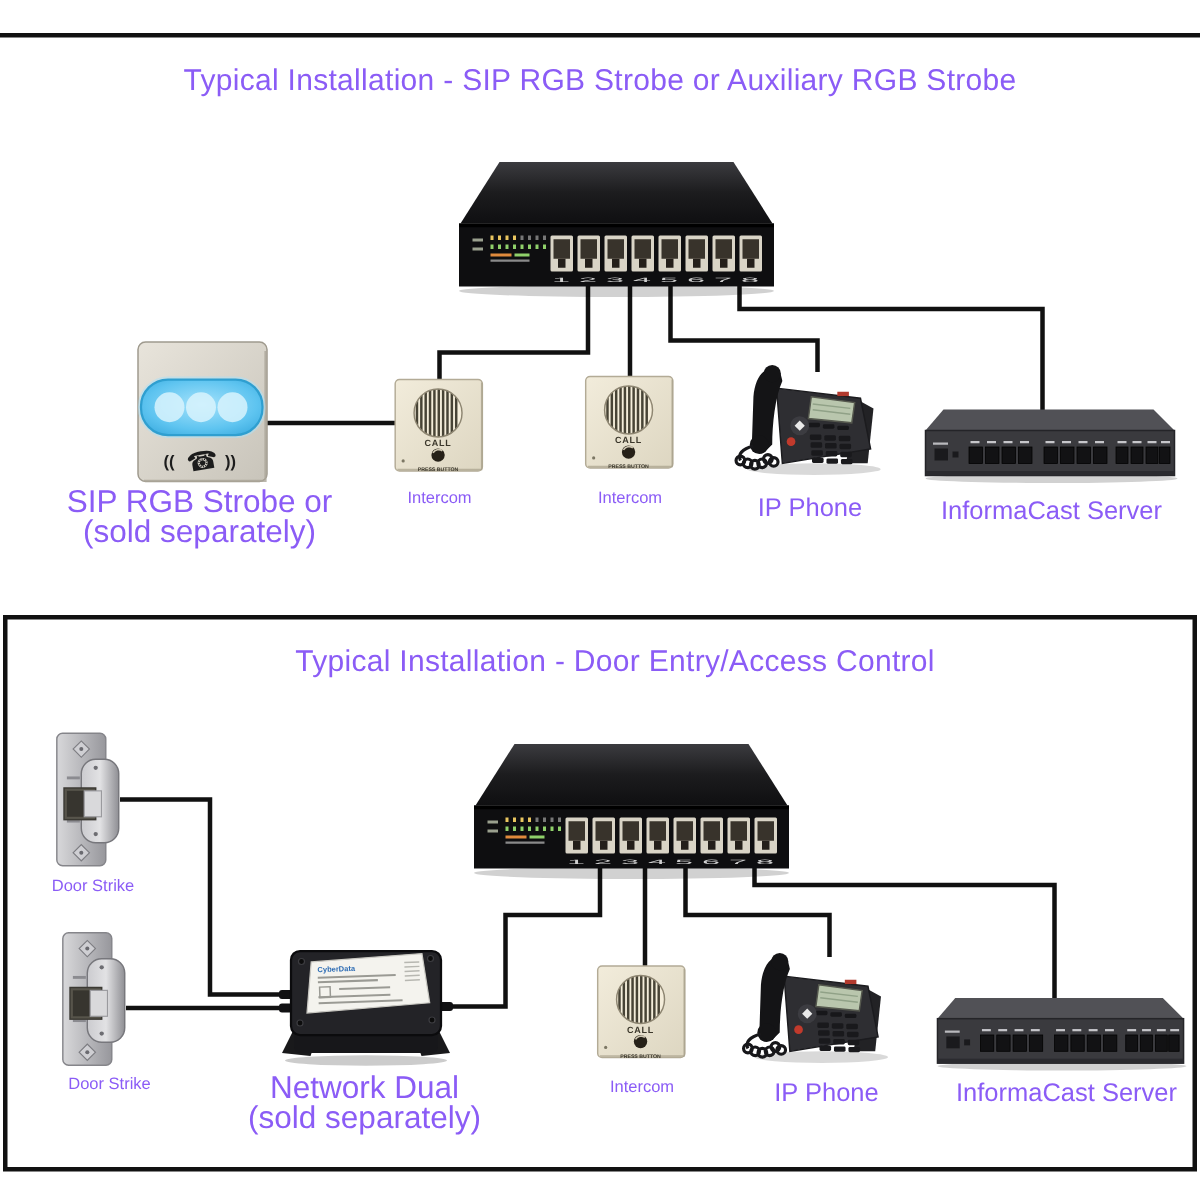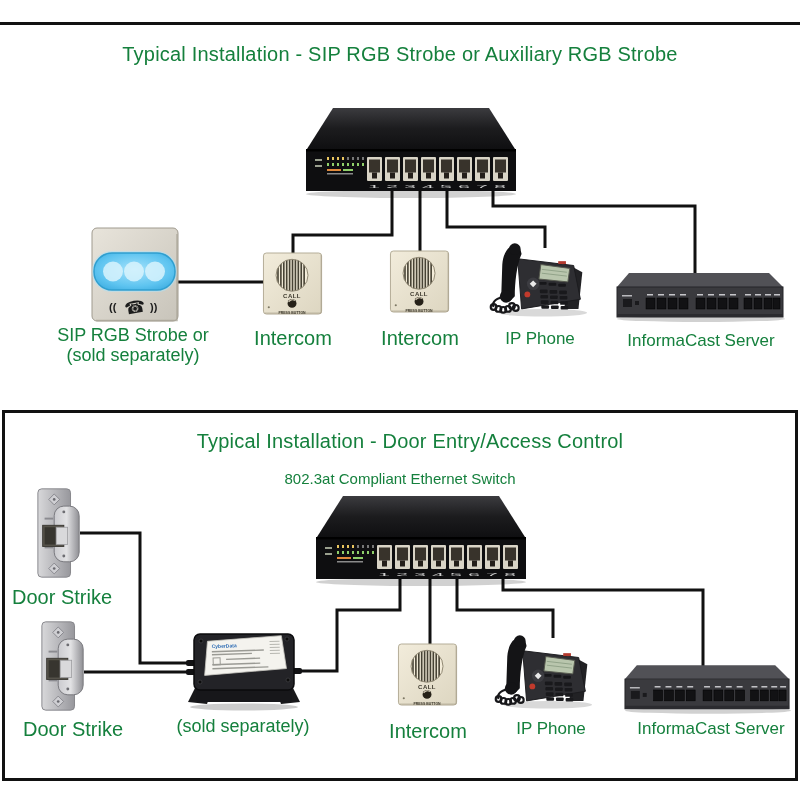--- a/index.html
+++ b/index.html
@@ -1,23 +1,23 @@
 <!DOCTYPE html>
 <html style="--wire: #111111; --panel-border: #111111; --strobe-lens: #4fc1ef; --intercom-body: #ebe5d5; --switch-body: #141416; --server-body: #3a3a3e;"><head>
 <meta charset="utf-8">
 <style>
   html,body{margin:0;padding:0;background:#ffffff;}
   .canvas{position:relative;width:800px;height:800px;background:#fff;overflow:hidden;
           font-family:"Liberation Sans",sans-serif;color:#1a1a1a;}
   .abs{position:absolute;}
-  .lbl{position:absolute;text-align:center;color:#15803d;line-height:1.25;z-index:3;}
+  .lbl{position:absolute;text-align:center;color:#8b5cf6;line-height:1.25;z-index:3;}
   .title{left:0;width:800px;font-size:20px;letter-spacing:.2px;}
   .caption{left:0;width:800px;font-size:15px;}
-  .devlbl{font-size:20px;}
-  .multiline{font-size:18px;line-height:20px;}
+  .devlbl{font-size:11px;}
+  .multiline{font-size:21px;line-height:20px;}
   #wires{position:absolute;left:0;top:0;z-index:1;}
   .wire{fill:none;stroke:var(--wire,#111111);stroke-width:3;}
   .device{position:absolute;z-index:2;}
   .topline{position:absolute;left:0;top:22px;width:800px;height:3px;background:var(--panel-border,#111);z-index:0;}
   .panelbox{position:absolute;left:2px;top:410px;width:796px;height:371px;
             border:3px solid var(--panel-border,#111);box-sizing:border-box;z-index:0;}
   svg text{font-family:"Liberation Sans",sans-serif;}
 </style>
 </head>
 <body>
@@ -377,21 +377,20 @@
     </div>
     <div class="lbl devlbl" style="left:243px;top:326px;width:100px;">Intercom</div>
     <div class="lbl devlbl" style="left:370px;top:326px;width:100px;">Intercom</div>
     <div class="lbl devlbl" style="left:478px;top:328px;width:124px;font-size:17px;">IP Phone</div>
     <div class="lbl devlbl" style="left:608px;top:330px;width:186px;font-size:17px;">InformaCast Server</div>
   </section>
 
   <section class="abs" style="left:0;top:405px;width:800px;height:395px;">
     <div class="panelbox" style="left:2px;top:5px;"></div>
     <div class="lbl title" style="top:24px;padding-left:10px;">Typical Installation - Door Entry/Access Control</div>
-    <div class="lbl caption" style="top:65px;">802.3at Compliant Ethernet Switch</div>
 
     <svg class="device" style="left:313px;top:90px;" width="216" height="92">
         <use href="#sym-switch"></use>
       </svg>
     <svg class="device" style="left:35px;top:81px;" width="48" height="94">
         <use href="#sym-strike"></use>
       </svg>
     <svg class="device" style="left:39px;top:214px;" width="48" height="94">
         <use href="#sym-strike"></use>
       </svg>
@@ -404,20 +403,21 @@
     <svg class="device" style="left:488px;top:226px;" width="108" height="80">
         <use href="#sym-phone"></use>
       </svg>
     <svg class="device" style="left:623px;top:258px;" width="170" height="52">
         <use href="#sym-server"></use>
       </svg>
 
     <div class="lbl devlbl" style="left:0px;top:180px;width:124px;">Door Strike</div>
     <div class="lbl devlbl" style="left:11px;top:312px;width:124px;">Door Strike</div>
     <div class="lbl multiline" style="left:143px;top:311px;width:200px;">
+      <div>Network Dual</div>
       <div>(sold separately)</div>
     </div>
     <div class="lbl devlbl" style="left:378px;top:314px;width:100px;">Intercom</div>
     <div class="lbl devlbl" style="left:489px;top:313px;width:124px;font-size:17px;">IP Phone</div>
     <div class="lbl devlbl" style="left:618px;top:313px;width:186px;font-size:17px;">InformaCast Server</div>
   </section>
 
 </div>
 
 </body></html>

